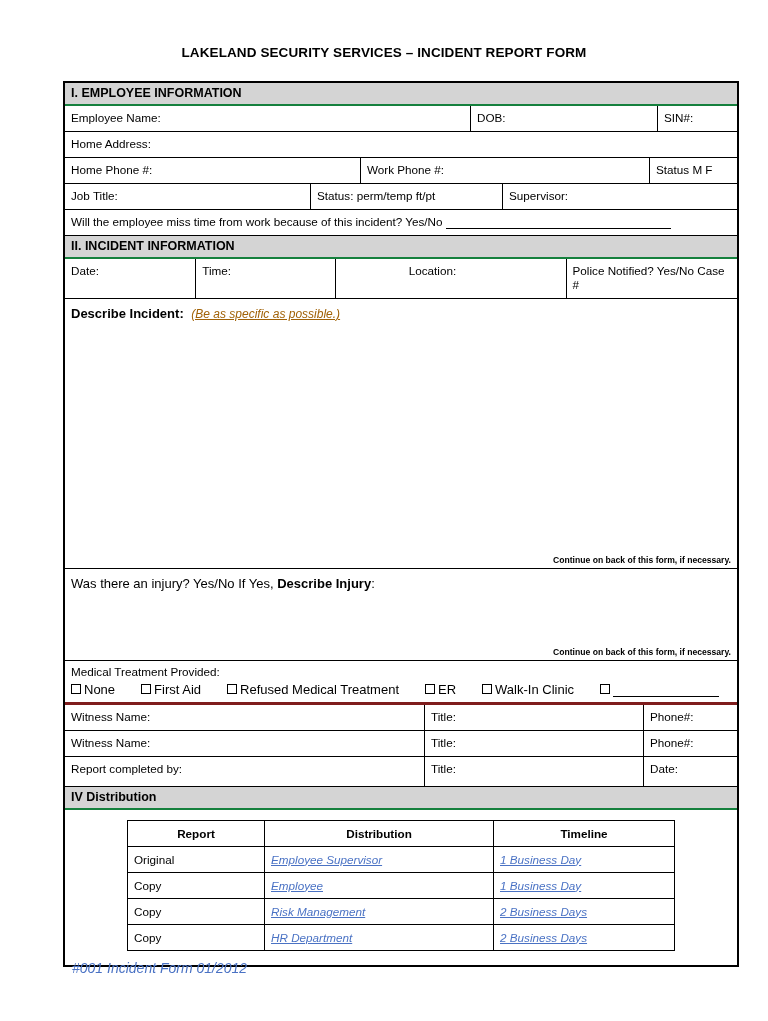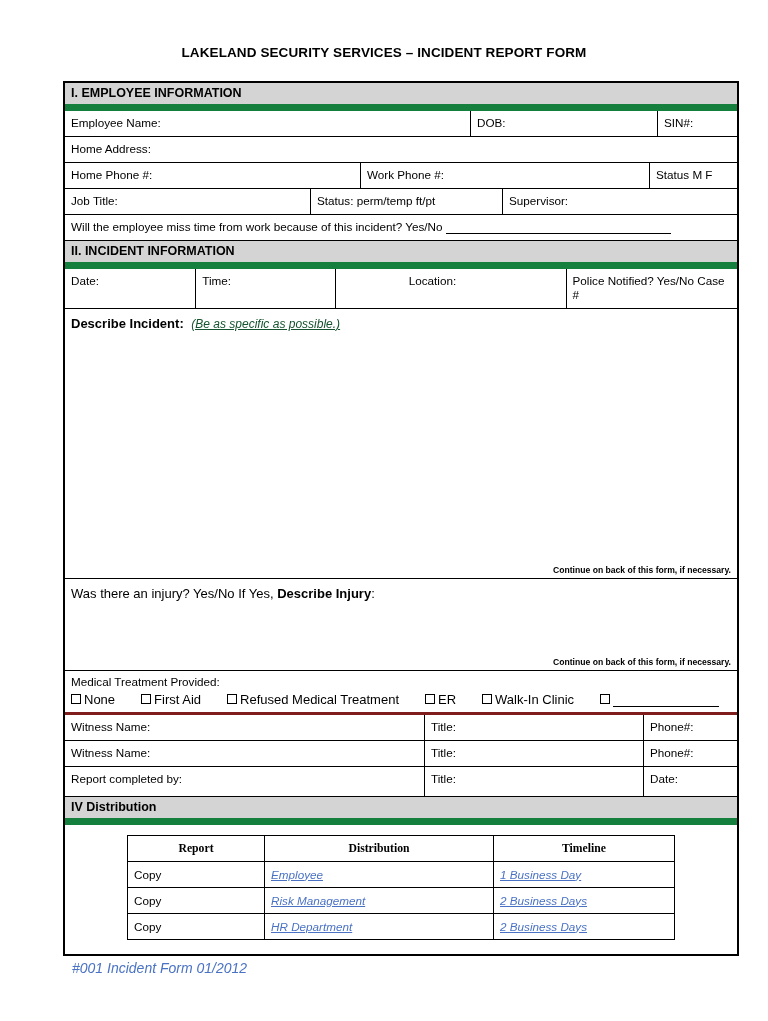--- a/index.html
+++ b/index.html
@@ -35,21 +35,21 @@
     position: absolute;
     left: 63px;
     top: 81px;
     width: 676px;
     border: 2px solid #000;
     box-sizing: border-box;
     background: #fff;
   }
   .sec-head {
     background: #d4d4d4;
-    border-bottom: 7px solid #15803d;
+    border-bottom: 2px solid #15803d;
     font-weight: bold;
     font-size: 12.5px;
     padding: 3px 16px 4px 6px;
     line-height: 14px;
   }
   .row {
     display: flex;
     border-bottom: 1px solid #000;
     box-sizing: border-box;
   }
@@ -75,21 +75,21 @@
     position: relative;
     border-bottom: 1px solid #000;
     box-sizing: border-box;
   }
   .describe-label {
     font-size: 13px;
     font-weight: bold;
     padding: 7px 6px 0 6px;
   }
   .hint {
-    color: #14532d;
+    color: #a16207;
     font-style: italic;
     font-weight: normal;
     font-size: 12px;
     text-decoration: underline;
     padding-left: 4px;
   }
   .continue-note {
     position: absolute;
     right: 6px;
     bottom: 3px;
@@ -141,21 +141,20 @@
     table-layout: fixed;
   }
   table.dist th, table.dist td {
     border: 1px solid #000;
     font-size: 11.7px;
     padding: 3px 6px 4px 6px;
     height: 18px;
   }
   table.dist th {
     font-weight: bold;
-    font-family: Liberation Serif, serif;
   }
   table.dist td.link {
     color: #4a72c4;
     font-style: italic;
     text-decoration: underline;
   }
   .footer {
     position: absolute;
     left: 72px;
     top: 960px;
@@ -267,20 +266,25 @@
       <table class="dist">
         <thead>
           <tr>
             <th style="width:124px;">Report</th>
             <th style="width:216px;">Distribution</th>
             <th>Timeline</th>
           </tr>
         </thead>
         <tbody>
           <tr>
+            <td>Original</td>
+            <td class="link">Employee Supervisor</td>
+            <td class="link">1 Business Day</td>
+          </tr>
+          <tr>
             <td>Copy</td>
             <td class="link">Employee</td>
             <td class="link">1 Business Day</td>
           </tr>
           <tr>
             <td>Copy</td>
             <td class="link">Risk Management</td>
             <td class="link">2 Business Days</td>
           </tr>
           <tr>

